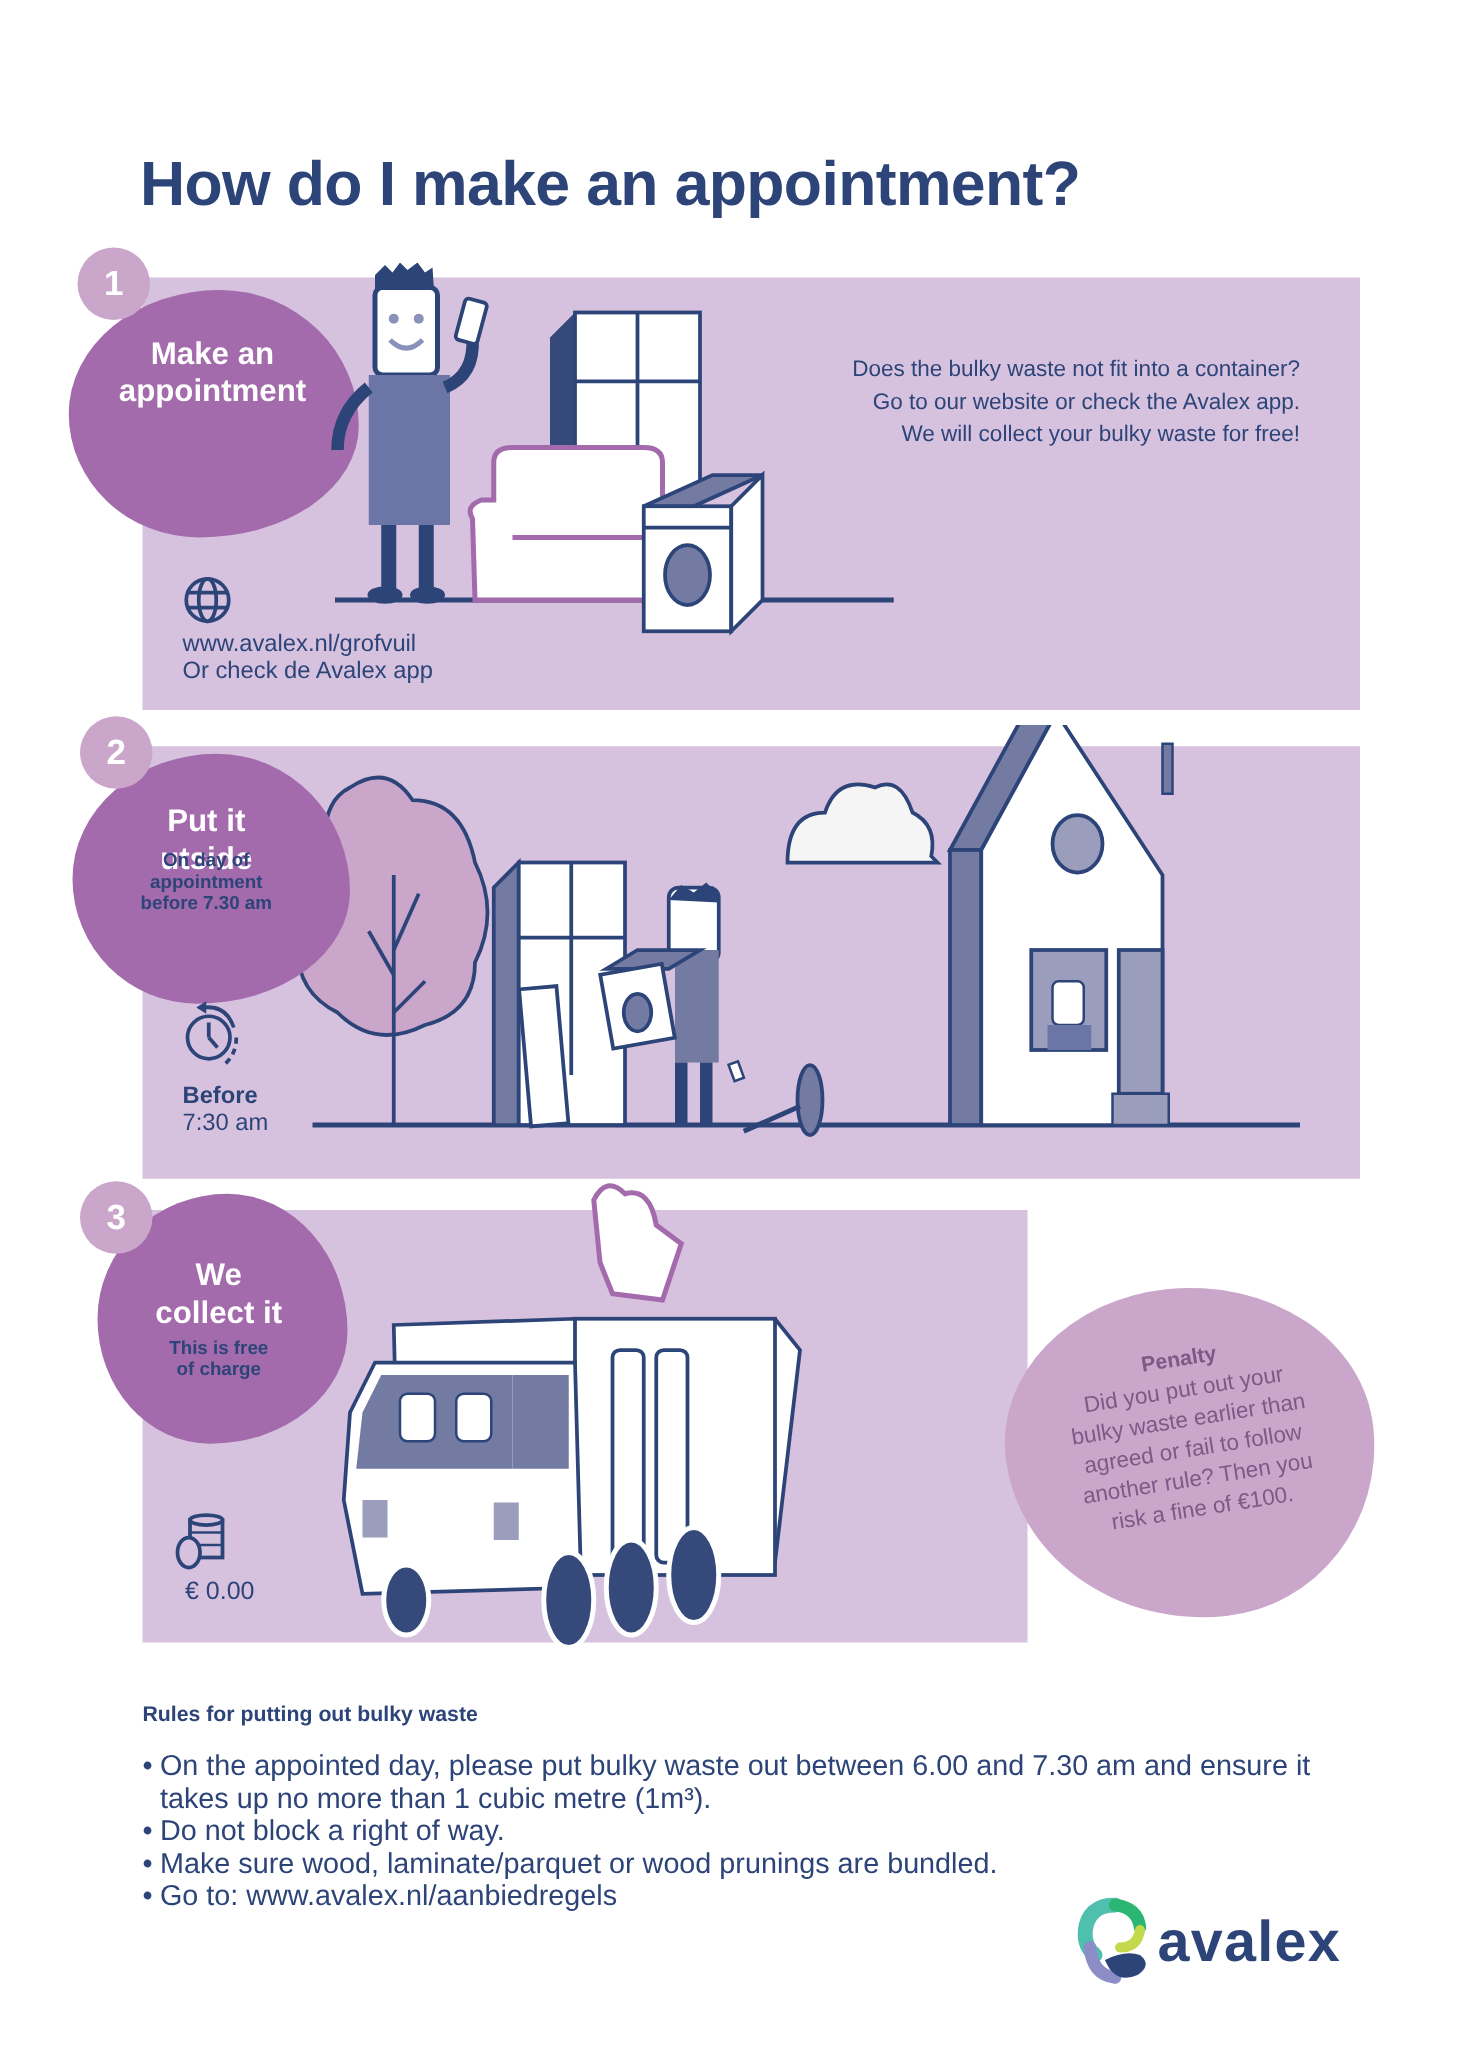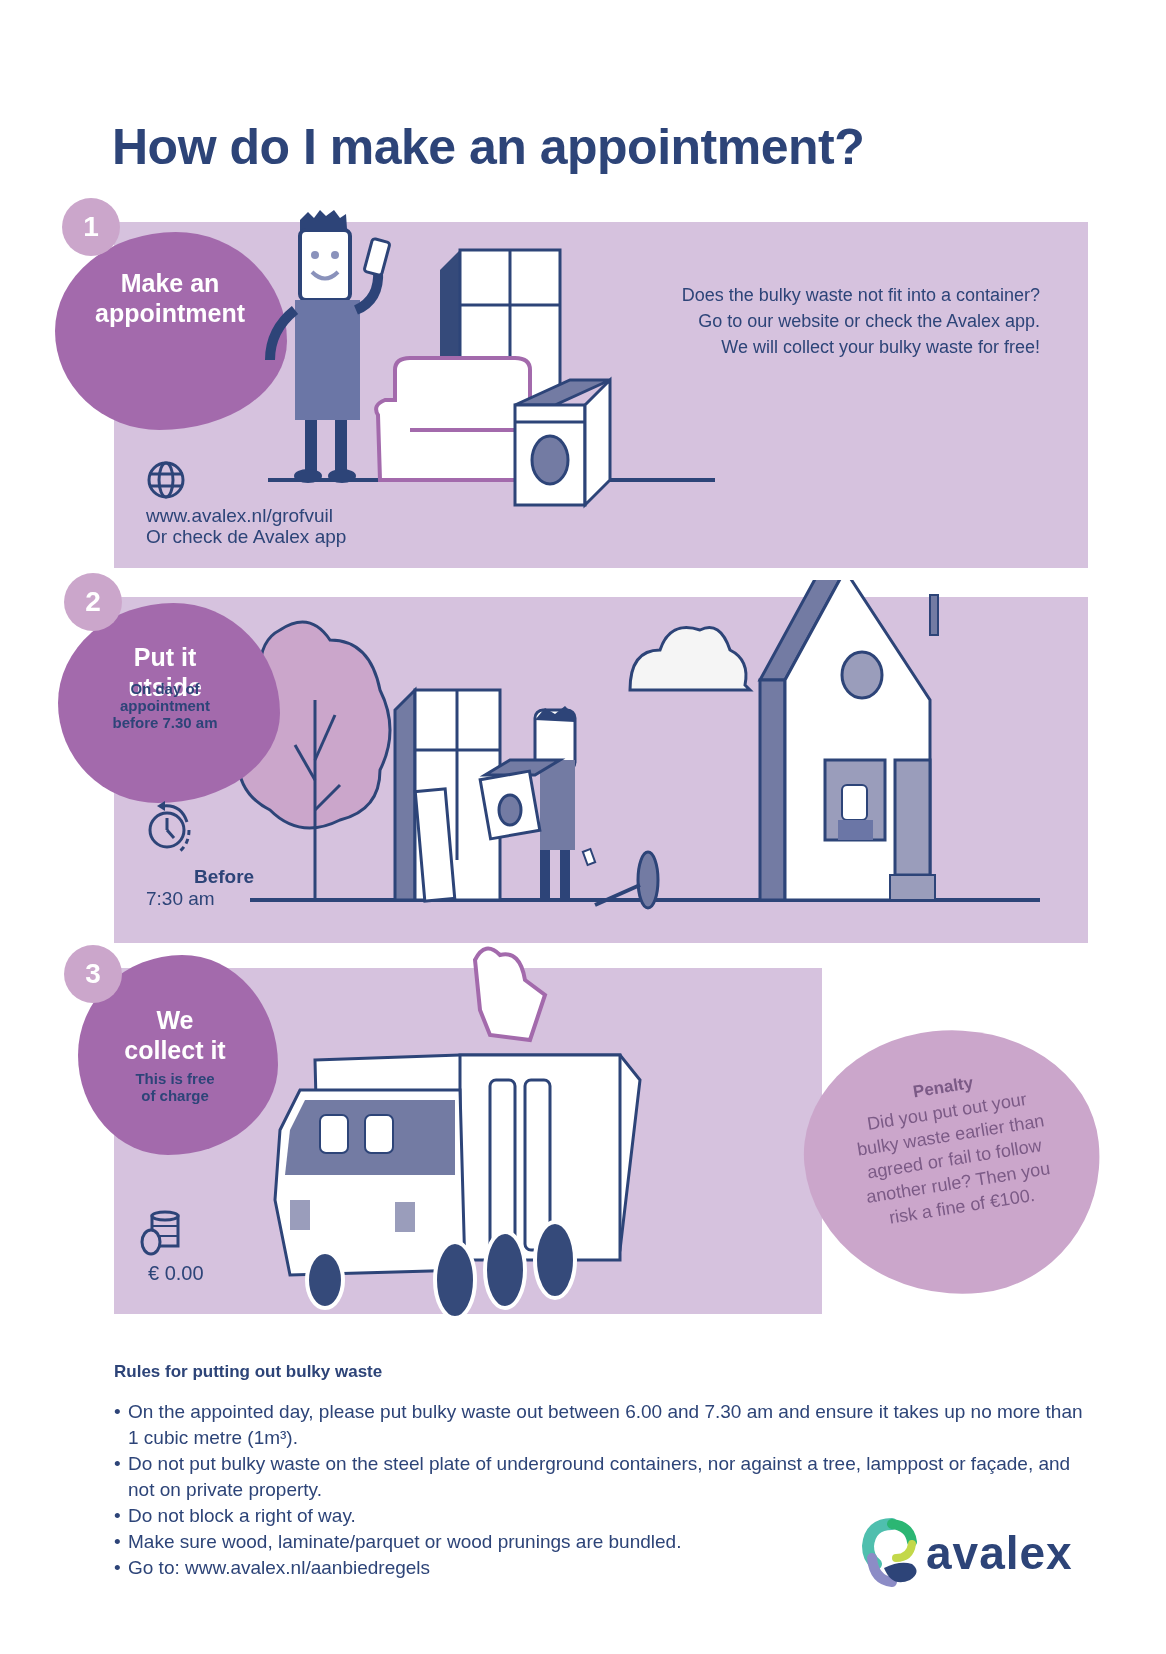--- a/index.html
+++ b/index.html
@@ -8,21 +8,21 @@
   .title{left:112px;top:118px;font-size:50px;font-weight:bold;color:#2d4478;letter-spacing:-0.5px;white-space:nowrap;}
   .panel{background:#d6c2de;}
   .blob{background:#a36aac;border-radius:52% 48% 55% 45% / 50% 55% 45% 50%;}
   .numcircle{width:58px;height:58px;border-radius:50%;background:#cba6cb;color:#fff;font-weight:bold;font-size:28px;display:flex;align-items:center;justify-content:center;}
   .step-title{color:#fff;font-weight:bold;font-size:25px;text-align:center;line-height:30px;}
   .step-sub{color:#2d4478;font-weight:bold;font-size:15px;text-align:center;line-height:17px;}
   .navy{color:#2d4478;}
   .info{font-size:18px;line-height:26px;text-align:right;}
   .small{font-size:19px;line-height:21px;}
   .rules-title{font-size:17px;font-weight:bold;}
-  .rules li{font-size:19px;line-height:26px;list-style:none;position:relative;padding-left:14px;}
+  .rules li{font-size:23px;line-height:26px;list-style:none;position:relative;padding-left:14px;}
   .rules li::before{content:"•";position:absolute;left:0;}
   .rules ul{margin:0;padding:0;}
   .penalty{background:#cba6cb;border-radius:48% 52% 45% 55% / 45% 48% 52% 55%;transform:rotate(-6deg);}
   .penalty-text{color:#7b5a86;text-align:center;font-size:18px;line-height:24px;}
   .logo-text{font-size:46px;color:#2d4478;font-weight:bold;letter-spacing:1px;}
 </style>
 </head>
 <body>
 
 <div class="abs title">How do I make an appointment?</div>
@@ -146,21 +146,21 @@
 
 <svg class="abs" style="left:145px;top:800px;" width="48" height="56" viewBox="0 0 48 56">
   <circle cx="22" cy="30" r="17" fill="none" stroke="#2d4478" stroke-width="3"></circle>
   <line x1="22" y1="30" x2="22" y2="18" stroke="#2d4478" stroke-width="3"></line>
   <line x1="22" y1="30" x2="29" y2="38" stroke="#2d4478" stroke-width="3"></line>
   <path d="M18,6 Q36,4 42,22" fill="none" stroke="#2d4478" stroke-width="3"></path>
   <polygon points="12,6 20,1 20,11" fill="#2d4478"></polygon>
   <path d="M44,30 Q44,44 34,52" fill="none" stroke="#2d4478" stroke-width="3" stroke-dasharray="5 4"></path>
 </svg>
 <div class="abs navy" style="left:146px;top:866px;font-size:19px;line-height:22px;">
-  <div style="font-weight:bold;margin-left:48px;">Before</div>
+  <div style="font-weight:bold;">Before</div>
   <div>7:30 am</div>
 </div>
 
 <div class="abs panel" style="left:114px;top:968px;width:708px;height:346px;"></div>
 
 <svg class="abs" style="left:260px;top:940px;" width="400" height="380" viewBox="0 0 400 380">
 
   <path d="M215,20 Q225,0 240,15 Q260,10 265,40 L285,55 L270,100 L230,95 L220,70 Z" fill="#fff" stroke="#a36aac" stroke-width="4"></path>
 
   <polygon points="55,120 200,115 360,115 380,140 360,310 200,320 60,320" fill="#fff" stroke="#2d4478" stroke-width="3"></polygon>
@@ -209,21 +209,20 @@
   <div>bulky waste earlier than</div>
   <div>agreed or fail to follow</div>
   <div>another rule? Then you</div>
   <div>risk a fine of €100.</div>
 </div>
 
 <div class="abs rules navy" style="left:114px;top:1362px;width:980px;">
   <div class="rules-title" style="margin-bottom:17px;">Rules for putting out bulky waste</div>
   <ul>
     <li style="width:960px;">On the appointed day, please put bulky waste out between 6.00 and 7.30 am and ensure it takes up no more than 1 cubic metre (1m³).</li>
-    <li style="width:960px;">Do not put bulky waste on the steel plate of underground containers, nor against a tree, lamppost or façade, and not on private property.</li>
     <li>Do not block a right of way.</li>
     <li>Make sure wood, laminate/parquet or wood prunings are bundled.</li>
     <li>Go to: www.avalex.nl/aanbiedregels</li>
   </ul>
 </div>
 
 <div class="abs" style="left:862px;top:1518px;display:flex;align-items:center;">
   <svg width="62" height="70" viewBox="0 0 62 70">
     <path d="M30,6 Q8,6 6,28 Q6,40 14,46" fill="none" stroke="#4fbfae" stroke-width="12" stroke-linecap="round"></path>
     <path d="M30,6 Q48,8 50,24" fill="none" stroke="#2bb673" stroke-width="10" stroke-linecap="round"></path>

